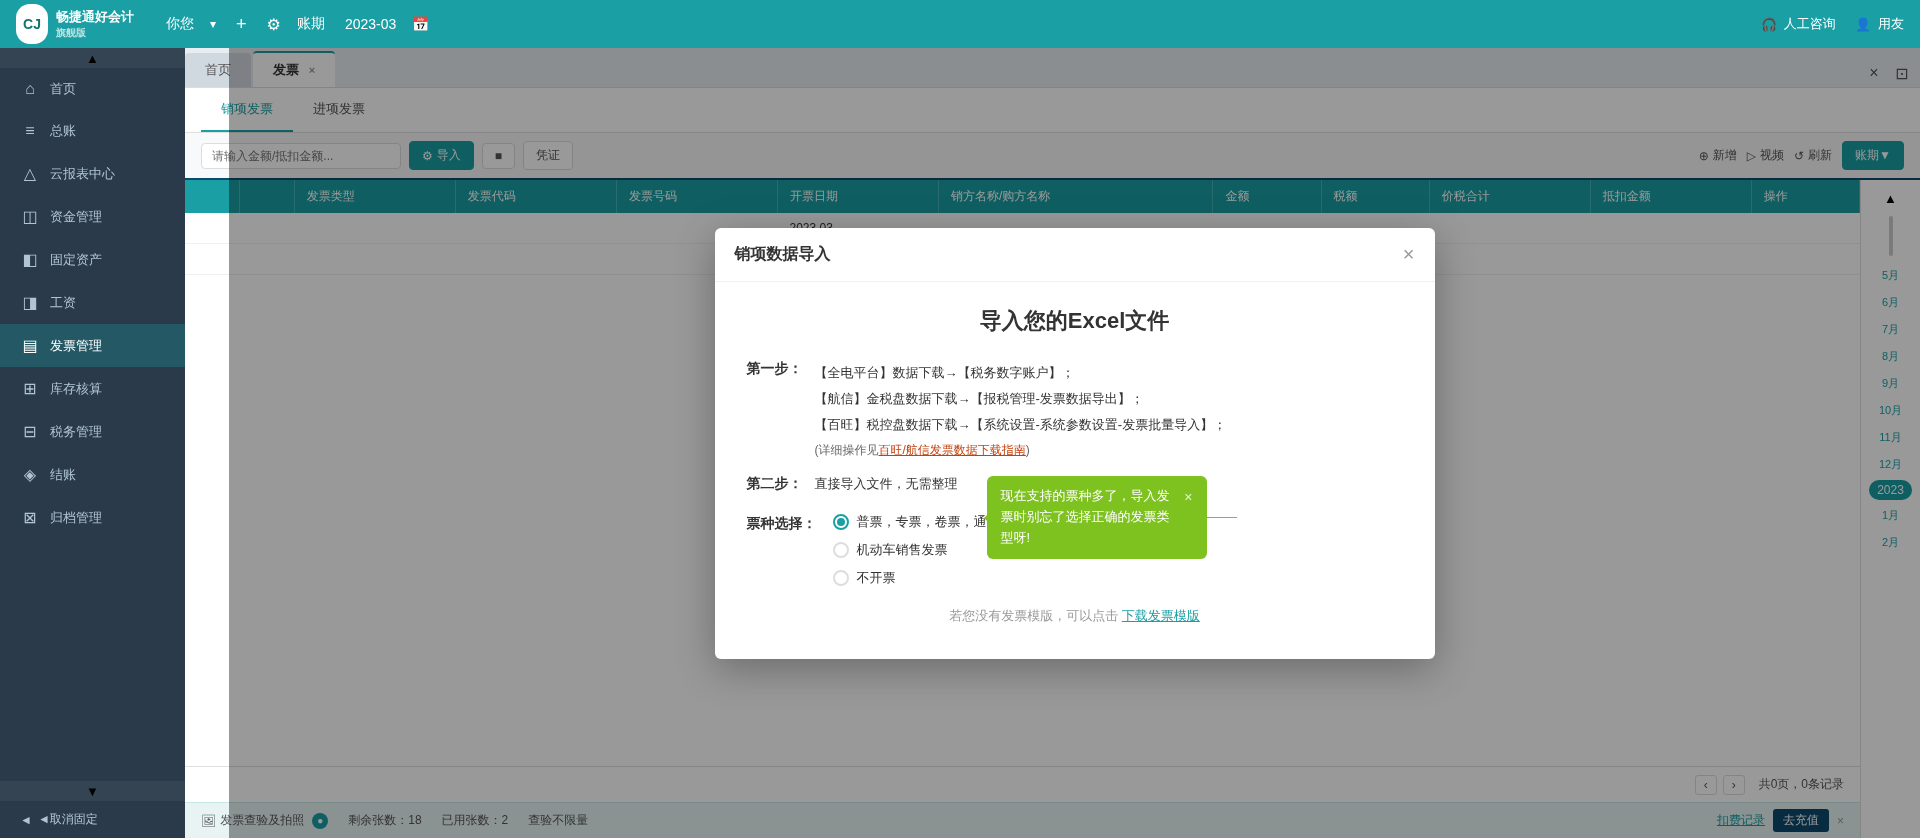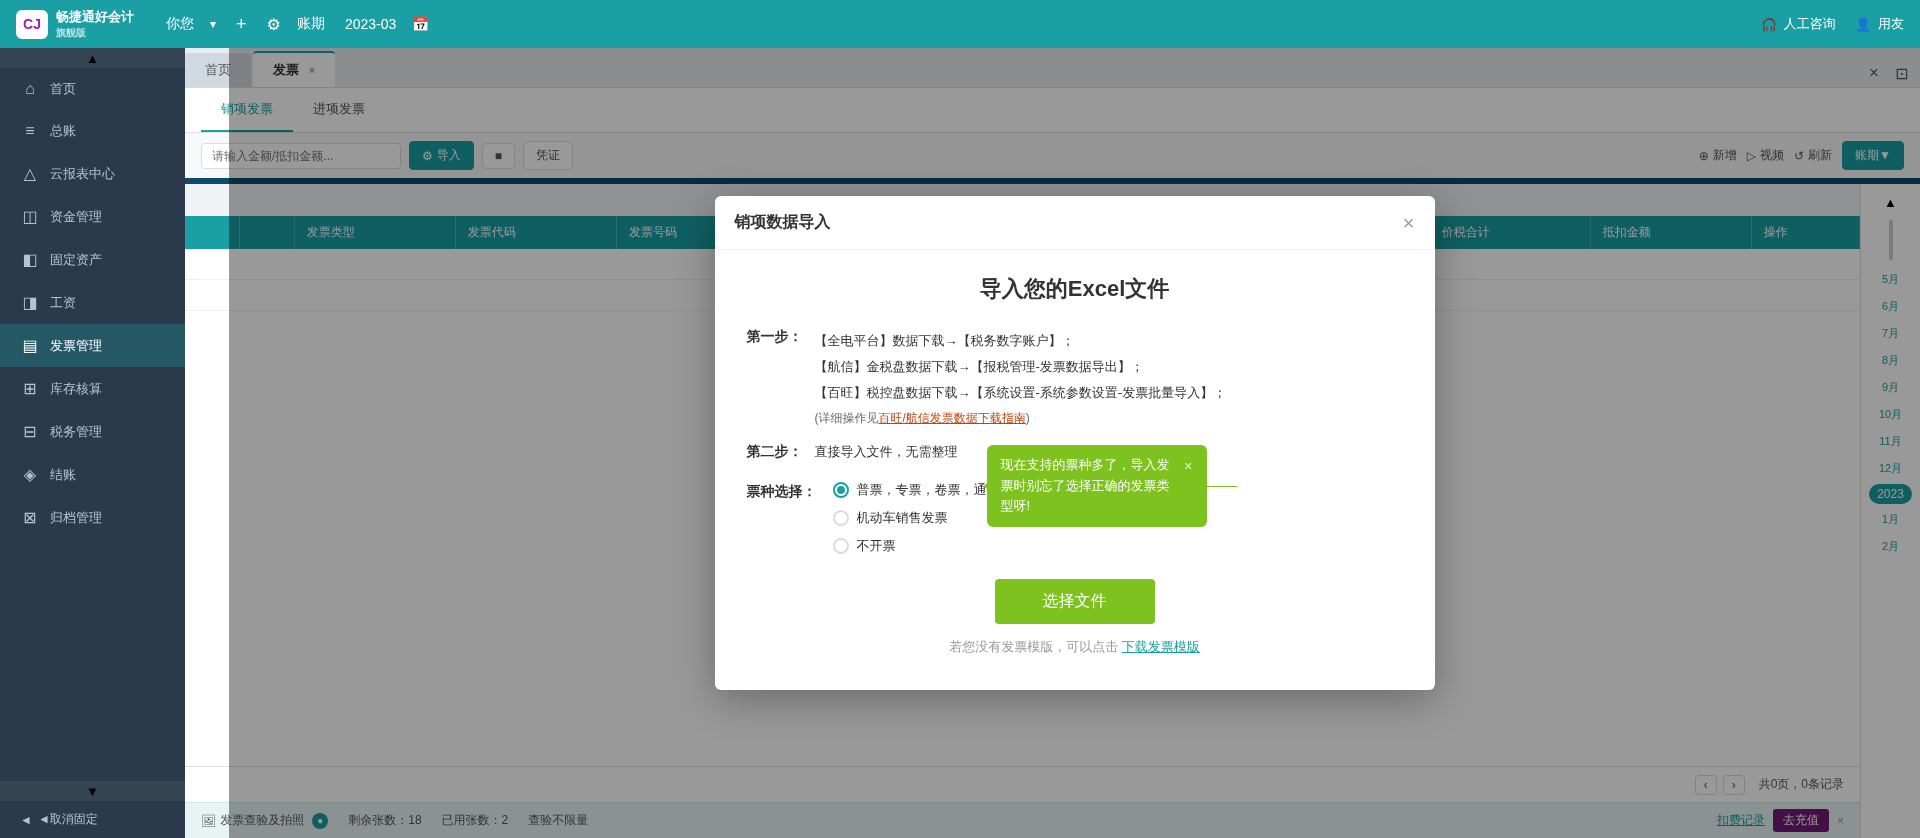--- a/index.html
+++ b/index.html
@@ -7,21 +7,21 @@
 
     
     .app-wrapper { display: flex; flex-direction: column; height: 838px; width: 1920px; }
     .top-bar { height: 48px; background: #1a9fa4; display: flex; align-items: center; padding: 0 16px; gap: 16px; flex-shrink: 0; }
     .main-area { display: flex; flex: 1; overflow: hidden; }
     .sidebar { width: 185px; background: #2a3a4a; display: flex; flex-direction: column; flex-shrink: 0; overflow: hidden; }
     .content-area { flex: 1; display: flex; flex-direction: column; background: #f0f2f5; overflow: hidden; position: relative; }
 
     
     .logo-area { display: flex; align-items: center; gap: 8px; color: white; font-size: 15px; font-weight: bold; margin-right: 16px; }
-    .logo-icon { width: 32px; height: 29px; background: white; border-radius: 6px; display: flex; align-items: center; justify-content: center; color: #a21caf; font-size: 14px; font-weight: bold; }
+    .logo-icon { width: 32px; height: 40px; background: white; border-radius: 14px; display: flex; align-items: center; justify-content: center; color: #0f766e; font-size: 14px; font-weight: bold; }
     .top-bar-btn { color: white; font-size: 18px; cursor: pointer; background: none; border: none; padding: 4px; }
     .top-bar-gear { color: white; font-size: 16px; cursor: pointer; }
     .top-bar-right { margin-left: auto; display: flex; align-items: center; gap: 20px; }
     .top-bar-service { color: white; display: flex; align-items: center; gap: 6px; font-size: 13px; cursor: pointer; }
     .top-bar-user { color: white; display: flex; align-items: center; gap: 6px; font-size: 13px; cursor: pointer; }
 
     
     .tabs-bar { height: 40px; background: #e8edf2; display: flex; align-items: flex-end; padding: 0 0 0 0; border-bottom: 1px solid #ddd; }
     .tab-item { padding: 8px 20px; cursor: pointer; font-size: 13px; color: #555; border-radius: 4px 4px 0 0; margin-right: 2px; background: #d0d8e0; }
     .tab-item.active { background: white; color: #333; font-weight: 700; border-top: 2px solid #1a9fa4; }
@@ -50,21 +50,21 @@
     .data-table th { background: #1a9fa4; color: white; padding: 8px 12px; text-align: left; font-weight: normal; border-right: 1px solid rgba(255,255,255,0.2); }
     .data-table td { padding: 8px 12px; border-bottom: 1px solid #f0f0f0; color: #333; }
 
     
     .right-panel { width: 60px; background: white; border-left: 1px solid #e0e0e0; display: flex; flex-direction: column; align-items: center; padding: 8px 0; gap: 4px; }
     .right-panel-month { font-size: 11px; color: #1a9fa4; padding: 4px 6px; cursor: pointer; text-align: center; border-radius: 3px; }
     .right-panel-month.active { background: #1a9fa4; color: white; border-radius: 12px; padding: 3px 6px; }
 
     
     .content-body { display: flex; flex: 1; overflow: hidden; }
-    .content-main { flex: 1; display: flex; flex-direction: column; overflow: hidden; margin-top: 32px; }
+    .content-main { flex: 1; display: flex; flex-direction: column; overflow: hidden; }
 
     
     .bottom-bar { height: 36px; background: white; border-top: 1px solid #e0e0e0; display: flex; align-items: center; padding: 0 16px; gap: 16px; font-size: 12px; color: #555; }
     .bottom-bar-link { color: #1a9fa4; cursor: pointer; text-decoration: underline; }
     .pagination { display: flex; align-items: center; gap: 6px; margin-left: auto; }
     .page-btn { border: 1px solid #ddd; padding: 2px 8px; border-radius: 3px; cursor: pointer; font-size: 12px; color: #555; background: white; }
 
     
     .status-bar { height: 36px; background: #e8f4f4; border-top: 1px solid #c8e8e8; display: flex; align-items: center; padding: 0 16px; gap: 20px; font-size: 12px; color: #555; }
     .status-badge { background: #1a9fa4; color: white; border-radius: 50%; width: 16px; height: 16px; font-size: 10px; display: flex; align-items: center; justify-content: center; margin-left: 4px; }
@@ -92,21 +92,21 @@
     .no-template-text { text-align: center; font-size: 13px; color: #999; margin-top: 14px; }
     .no-template-link { color: #1a9fa4; cursor: pointer; text-decoration: underline; }
 
     
     .tooltip-box { position: absolute; right: 30px; background: #7dc21e; color: white; padding: 10px 14px; border-radius: 6px; font-size: 13px; line-height: 1.6; width: 220px; }
     .tooltip-box::before { content: ''; position: absolute; left: -8px; top: 50%; transform: translateY(-50%); border: 5px solid transparent; border-right-color: #7dc21e; }
     .tooltip-close { float: right; cursor: pointer; font-size: 14px; color: rgba(255,255,255,0.8); margin-left: 4px; }
 
     
     .scroll-indicator { width: 4px; height: 40px; background: #ccc; border-radius: 2px; margin: 4px auto; }
-    .page-action-bar { display: flex; align-items: center; padding: 8px 16px; background: #f8f9fa; border-bottom: 6px solid #0c4a6e; gap: 8px; }
+    .page-action-bar { display: flex; align-items: center; padding: 8px 16px; background: #f8f9fa; border-bottom: 2px solid #0c4a6e; gap: 8px; }
   </style>
 </head>
 <body>
 
 <div class="app-wrapper">
 
   <div class="top-bar">
     <div class="logo-area">
       <div class="logo-icon">
         <span>CJ</span>
@@ -311,21 +311,21 @@
             <span style="display:flex;align-items:center;gap:4px;">
               <span>🖼</span>
               <span>发票查验及拍照</span>
               <span class="status-badge">●</span>
             </span>
             <span>剩余张数：18</span>
             <span>已用张数：2</span>
             <span>查验不限量</span>
             <span style="margin-left:auto;display:flex;align-items:center;gap:8px;">
               <span class="bottom-bar-link">扣费记录</span>
-              <button style="background:#701a75;color:white;border:none;padding:3px 10px;border-radius:3px;font-size:12px;cursor:pointer;">去充值</button>
+              <button style="background:#0c4a6e;color:white;border:none;padding:3px 10px;border-radius:3px;font-size:12px;cursor:pointer;">去充值</button>
               <span style="cursor:pointer;color:#999;">×</span>
             </span>
           </div>
         </div>
 
         <div class="right-panel">
           <div style="height:20px;display:flex;align-items:center;justify-content:center;cursor:pointer;">▲</div>
           <div class="scroll-indicator"></div>
           <div class="right-panel-month">5月</div>
           <div class="right-panel-month">6月</div>
@@ -387,21 +387,20 @@
               <div style="position:relative;display:flex;align-items:center;">
                 <div style="width:10px;height:10px;border-radius:50%;background:#7dc21e;border:2px solid white;box-shadow:0 0 0 2px #7dc21e;margin-right:8px;margin-left:30px;"></div>
                 <div style="height:1px;width:30px;background:#7dc21e;"></div>
                 <div class="tooltip-box">
                   <span class="tooltip-close">×</span>
                   <span>现在支持的票种多了，导入发票时别忘了选择正确的发票类型呀!</span>
                 </div>
               </div>
             </div>
 
-            <button class="select-file-btn">选择文件</button>
 
             <div class="no-template-text">
               <span>若您没有发票模版，可以点击</span>
               <a href="#" class="no-template-link">下载发票模版</a>
             </div>
           </div>
         </div>
       </div>
 
     </div>

